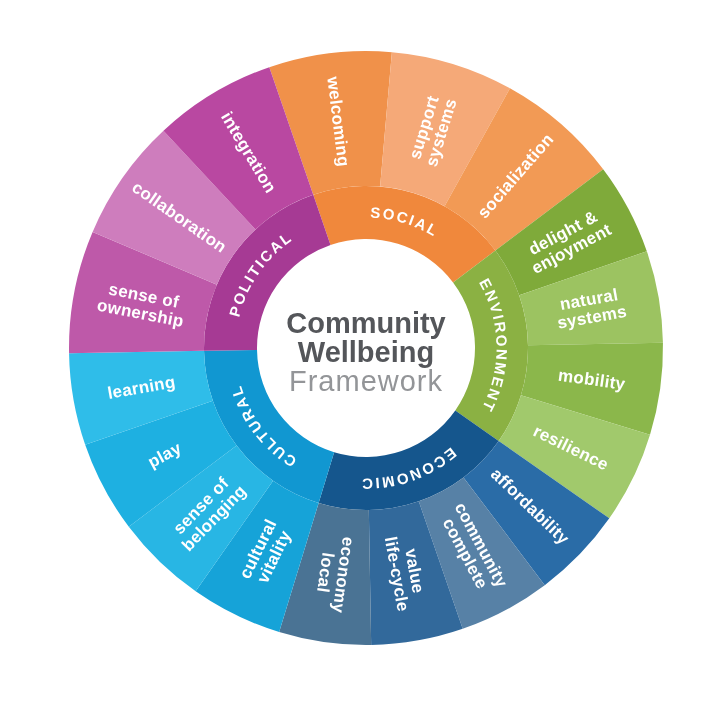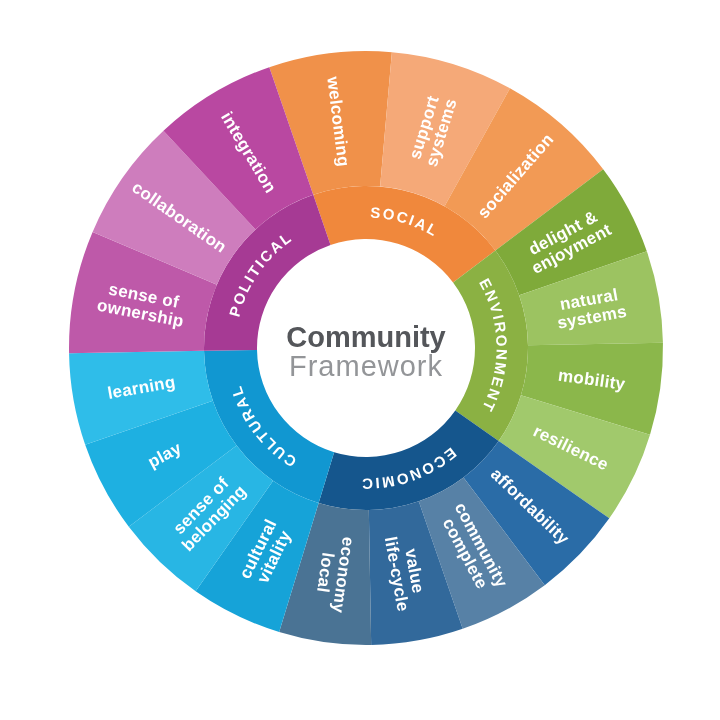--- a/index.html
+++ b/index.html
@@ -67,15 +67,16 @@
       <text class="item-label" text-anchor="middle" transform="translate(142.19 304.5) rotate(11.0)"><tspan x="0" y="-9" dominant-baseline="central">sense of</tspan><tspan x="0" y="9" dominant-baseline="central">ownership</tspan></text>
       <path d="M 92.61 231.95 A 297 297 0 0 1 163.45 130.79 L 255.52 229.52 A 162 162 0 0 0 216.88 284.7 Z" fill="#CE7DBD"></path>
       <text class="item-label" text-anchor="middle" transform="translate(179.23 217.22) rotate(35.0)"><tspan x="0" y="0" dominant-baseline="central">collaboration</tspan></text>
       <path d="M 163.45 130.79 A 297 297 0 0 1 269.31 67.18 L 313.26 194.83 A 162 162 0 0 0 255.52 229.52 Z" fill="#B948A1"></path>
       <text class="item-label" text-anchor="middle" transform="translate(248.57 152.57) rotate(59.0)"><tspan x="0" y="0" dominant-baseline="central">integration</tspan></text>
       <path id="catarc-4" fill="none" d="M 230.19 340.88 A 136 136 0 0 1 312.86 222.81"></path>
       <text class="cat-label"><textPath href="#catarc-4" startOffset="50%" text-anchor="middle" dominant-baseline="central" xlink:href="#catarc-4">POLITICAL</textPath></text>
     </svg>
   <div class="center-title">
     <div class="t-bold">Community</div>
+    <div class="t-bold">Wellbeing</div>
     <div class="t-light">Framework</div>
   </div>
 </div>
 
 </body></html>

